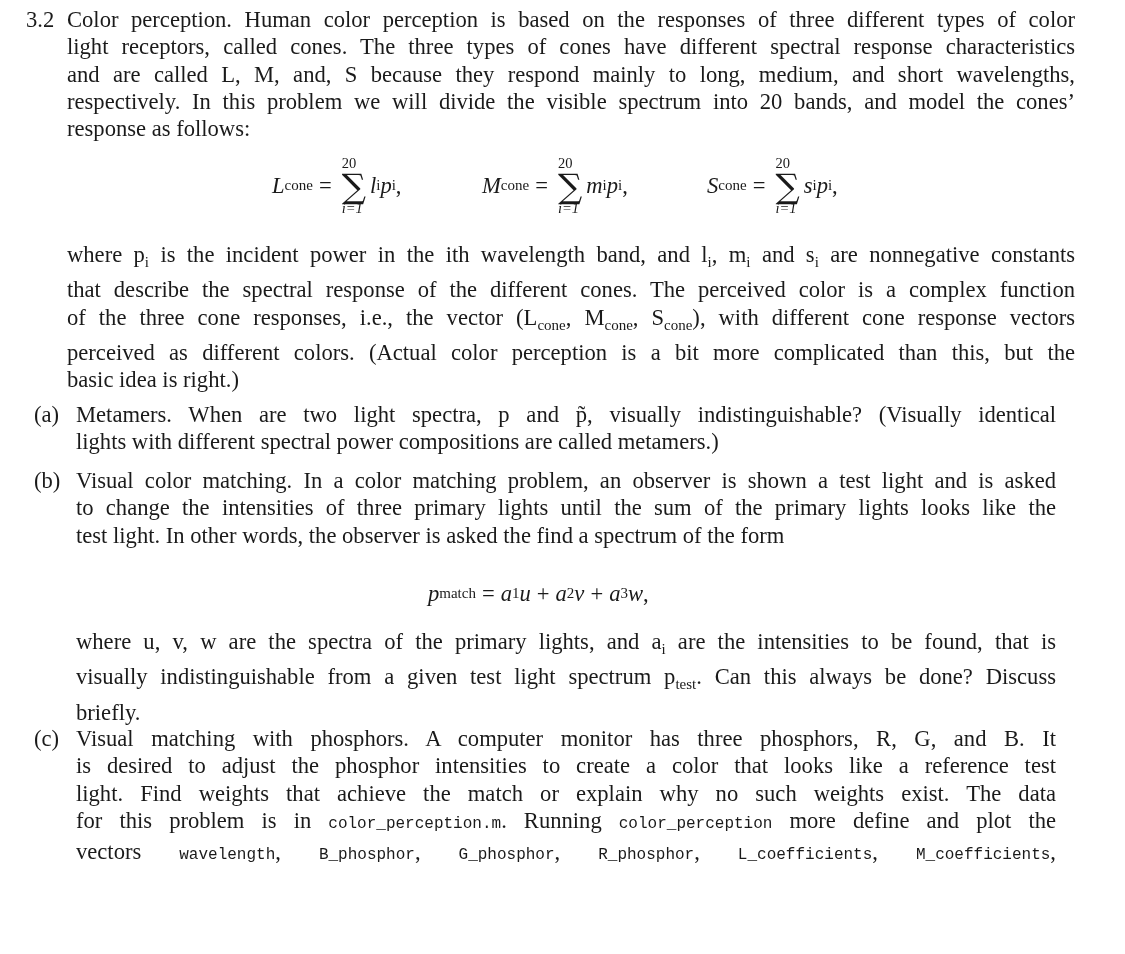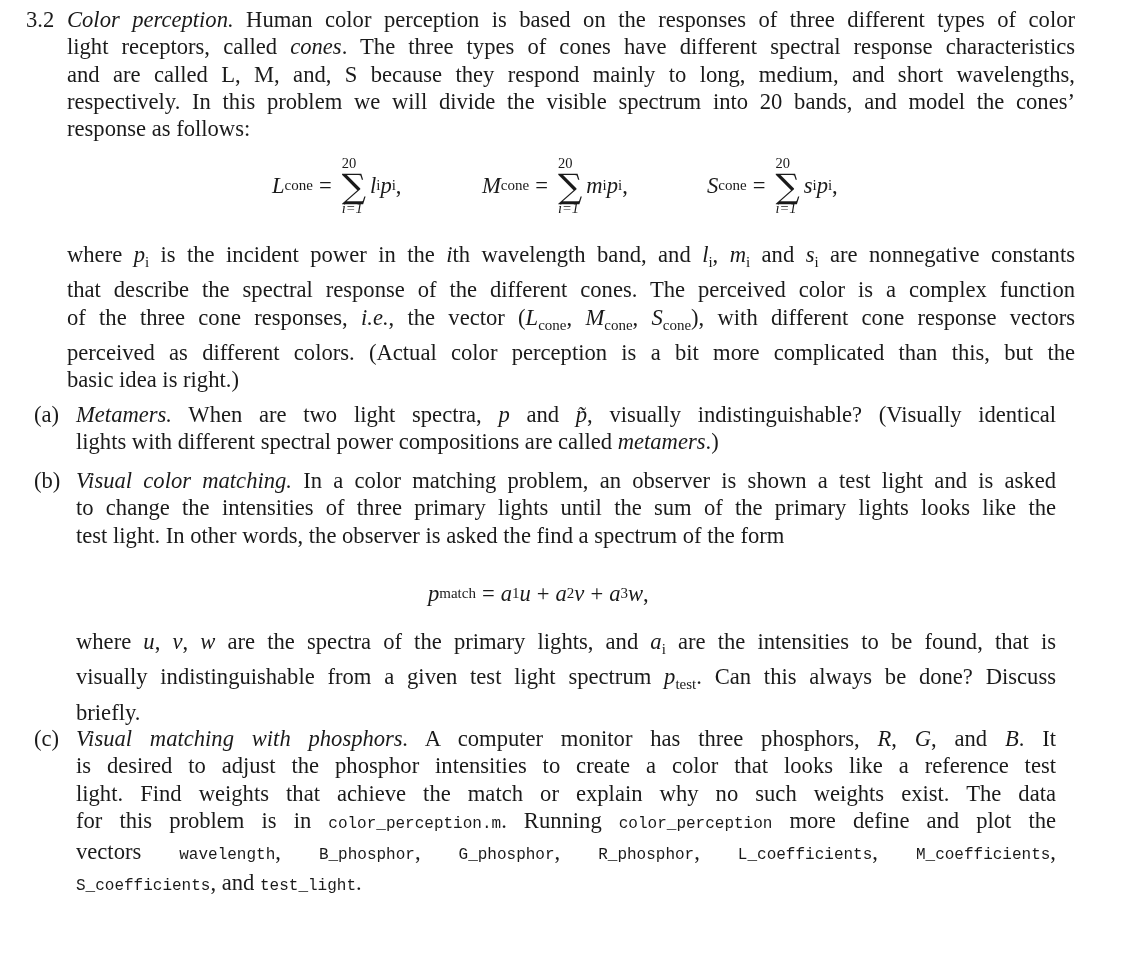--- a/index.html
+++ b/index.html
@@ -6,21 +6,21 @@
   body {
     width: 1125px; height: 954px; overflow: hidden; position: relative;
     font-family: "DejaVu Serif", "Liberation Serif", serif;
     color: #1a1a1a;
   }
   .page { position: absolute; left: 0; top: 0; width: 1125px; height: 782px; }
   .txt { font-family: "Liberation Serif", "DejaVu Serif", serif; font-size: 22.6px; line-height: 27.3px; }
   .para { position: absolute; text-align: justify; }
   .line { display: block; white-space: nowrap; text-align-last: justify; }
   .line.last { text-align-last: left; }
-  .it { font-style: italic; }
+  .it { }
   .tt { font-family: "Liberation Mono", "DejaVu Sans Mono", monospace; font-size: 16px; }
   .sub { font-size: 15px; vertical-align: -5px; font-style: normal; }
   .num { position: absolute; left: 26px; }
   .lbl { position: absolute; }
   
   .formula { position: absolute; display: flex; align-items: center; }
   .sumwrap { display: inline-flex; flex-direction: column; align-items: flex-start; margin: 0 4px; }
   .sum-lim { font-size: 14.5px; line-height: 15px; }
   .sum-lim.it { font-style: italic; }
   .sigma { font-size: 34px; line-height: 30px; font-family: "DejaVu Serif", serif; }
@@ -135,16 +135,15 @@
     <span class="line last">briefly.</span>
   </div>
 
   <span class="lbl" style="left:34px; top:725px;">(c)</span>
   <div class="para" style="left:76px; top:725px; width:980px;">
     <span class="line"><span class="it">Visual matching with phosphors.</span><span> A computer monitor has three phosphors, </span><span class="it">R</span><span>, </span><span class="it">G</span><span>, and </span><span class="it">B</span><span>. It</span></span>
     <span class="line">is desired to adjust the phosphor intensities to create a color that looks like a reference test</span>
     <span class="line">light. Find weights that achieve the match or explain why no such weights exist. The data</span>
     <span class="line"><span>for this problem is in </span><span class="tt">color_perception.m</span><span>. Running </span><span class="tt">color_perception</span><span> more define and plot the</span></span>
     <span class="line"><span>vectors </span><span class="tt">wavelength</span><span>, </span><span class="tt">B_phosphor</span><span>, </span><span class="tt">G_phosphor</span><span>, </span><span class="tt">R_phosphor</span><span>, </span><span class="tt">L_coefficients</span><span>, </span><span class="tt">M_coefficients</span><span>,</span></span>
-    <span class="line last"><span class="tt">S_coefficients</span><span>, and </span><span class="tt">test_light</span><span>.</span></span>
   </div>
 
 </div>
 
 </body></html>

